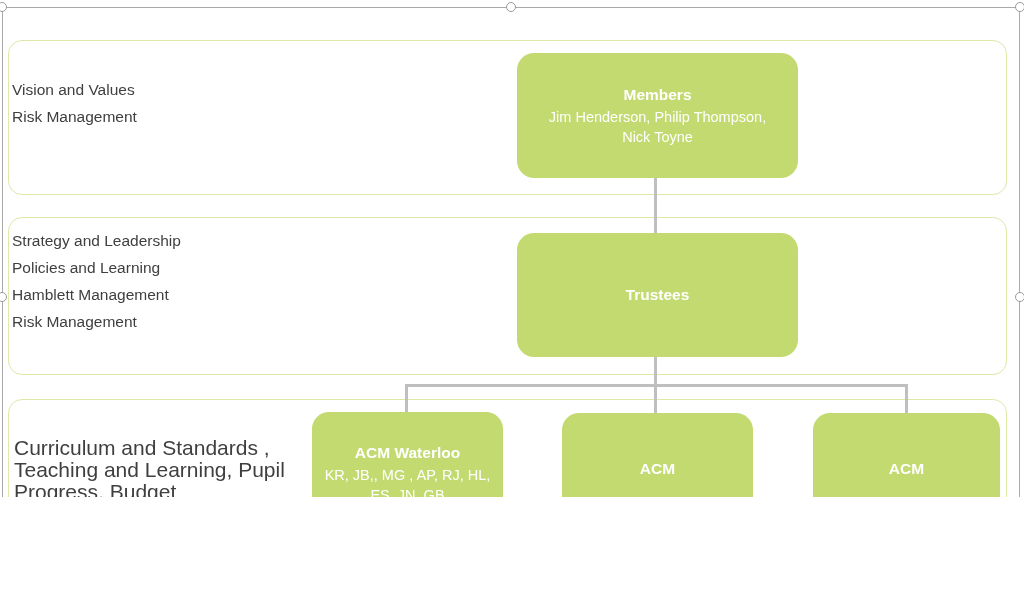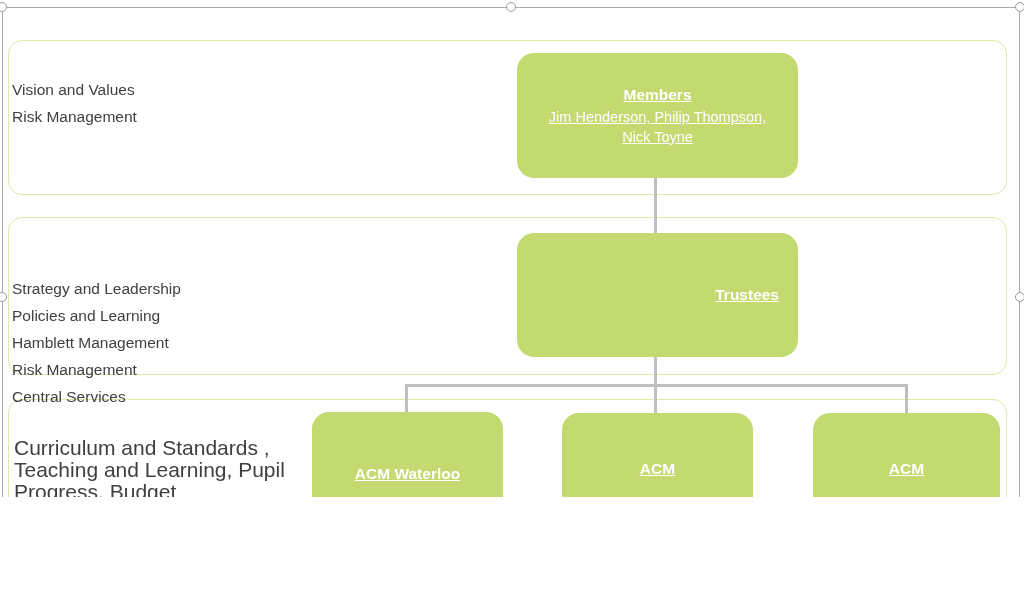--- a/index.html
+++ b/index.html
@@ -14,44 +14,43 @@
     border-radius:14px;background:transparent;z-index:1;
   }
   .band1{top:40px;height:153px;}
   .band2{top:217px;height:156px;}
   .band3{top:399px;height:151px;}
 
   
   .left-lines{position:absolute;left:12px;z-index:2;color:var(--left-text,#3f3f3f);
     font-size:15.5px;line-height:27px;}
   .left-lines.b1{top:76px;}
-  .left-lines.b2{top:227px;margin-top:48px;}
+  .left-lines.b2{top:227px;}
   .left-para{position:absolute;left:14px;top:437px;width:278px;z-index:2;
     color:var(--left-text,#3f3f3f);font-size:21px;line-height:22px;}
 
   
   .conn{position:absolute;background:var(--connector,#bfbfbf);z-index:2;}
   .conn-members-trustees{left:654px;top:178px;width:3px;height:56px;}
   .conn-trustees-stem{left:654px;top:357px;width:3px;height:57px;}
   .conn-hbar{left:405px;top:384px;width:503px;height:3px;}
   .conn-drop-left{left:405px;top:384px;width:3px;height:30px;}
   .conn-drop-right{left:905px;top:384px;width:3px;height:30px;}
 
   
   .node{
     position:absolute;border-radius:17px;background:var(--node-fill,#c3da70);
     color:var(--node-text,#ffffff);display:flex;flex-direction:column;
     align-items:center;justify-content:center;text-align:center;z-index:3;
     box-sizing:border-box;
-    text-decoration:underline;
   }
   .node-title{font-weight:bold;font-size:15.5px;line-height:20px;}
   .node-body{font-size:14.5px;line-height:20px;margin-top:2px;}
   .node-members{left:517px;top:53px;width:281px;height:125px;padding:0 21px;}
-  .node-trustees{left:517px;top:233px;width:281px;height:124px;padding:0 19px;align-items:flex-end;}
+  .node-trustees{left:517px;top:233px;width:281px;height:124px;padding:0 19px;}
   .node-waterloo{left:312px;top:412px;width:191px;height:123px;padding:8px 12px;}
   .node-acm-center{left:562px;top:413px;width:191px;height:125px;padding-bottom:14px;}
   .node-acm-right{left:813px;top:413px;width:187px;height:125px;padding-bottom:14px;}
 
   
   .sel-frame{
     position:absolute;left:2px;top:7px;width:1016px;height:578px;
     border:1px solid #aaaaaa;z-index:4;pointer-events:none;
   }
   .handle{
@@ -80,21 +79,20 @@
   <div class="left-lines b1">
     <div>Vision and Values</div>
     <div>Risk Management</div>
   </div>
 
   <div class="left-lines b2">
     <div>Strategy and Leadership</div>
     <div>Policies and Learning</div>
     <div>Hamblett Management</div>
     <div>Risk Management</div>
-    <div>Central Services</div>
   </div>
 
   <div class="left-para">Curriculum and Standards , Teaching and Learning, Pupil Progress, Budget Setting/Monitoring Staff Appraisal Admissions</div>
 
   <div class="conn conn-members-trustees"></div>
   <div class="conn conn-trustees-stem"></div>
   <div class="conn conn-hbar"></div>
   <div class="conn conn-drop-left"></div>
   <div class="conn conn-drop-right"></div>
 
@@ -102,20 +100,21 @@
     <div class="node-title">Members</div>
     <div class="node-body">Jim Henderson, Philip Thompson, Nick Toyne</div>
   </div>
 
   <div class="node node-trustees">
     <div class="node-title">Trustees</div>
   </div>
 
   <div class="node node-waterloo">
     <div class="node-title">ACM Waterloo</div>
+    <div class="node-body">KR, JB,, MG , AP, RJ, HL, ES, JN, GB</div>
   </div>
 
   <div class="node node-acm-center">
     <div class="node-title">ACM</div>
   </div>
 
   <div class="node node-acm-right">
     <div class="node-title">ACM</div>
   </div>
 

